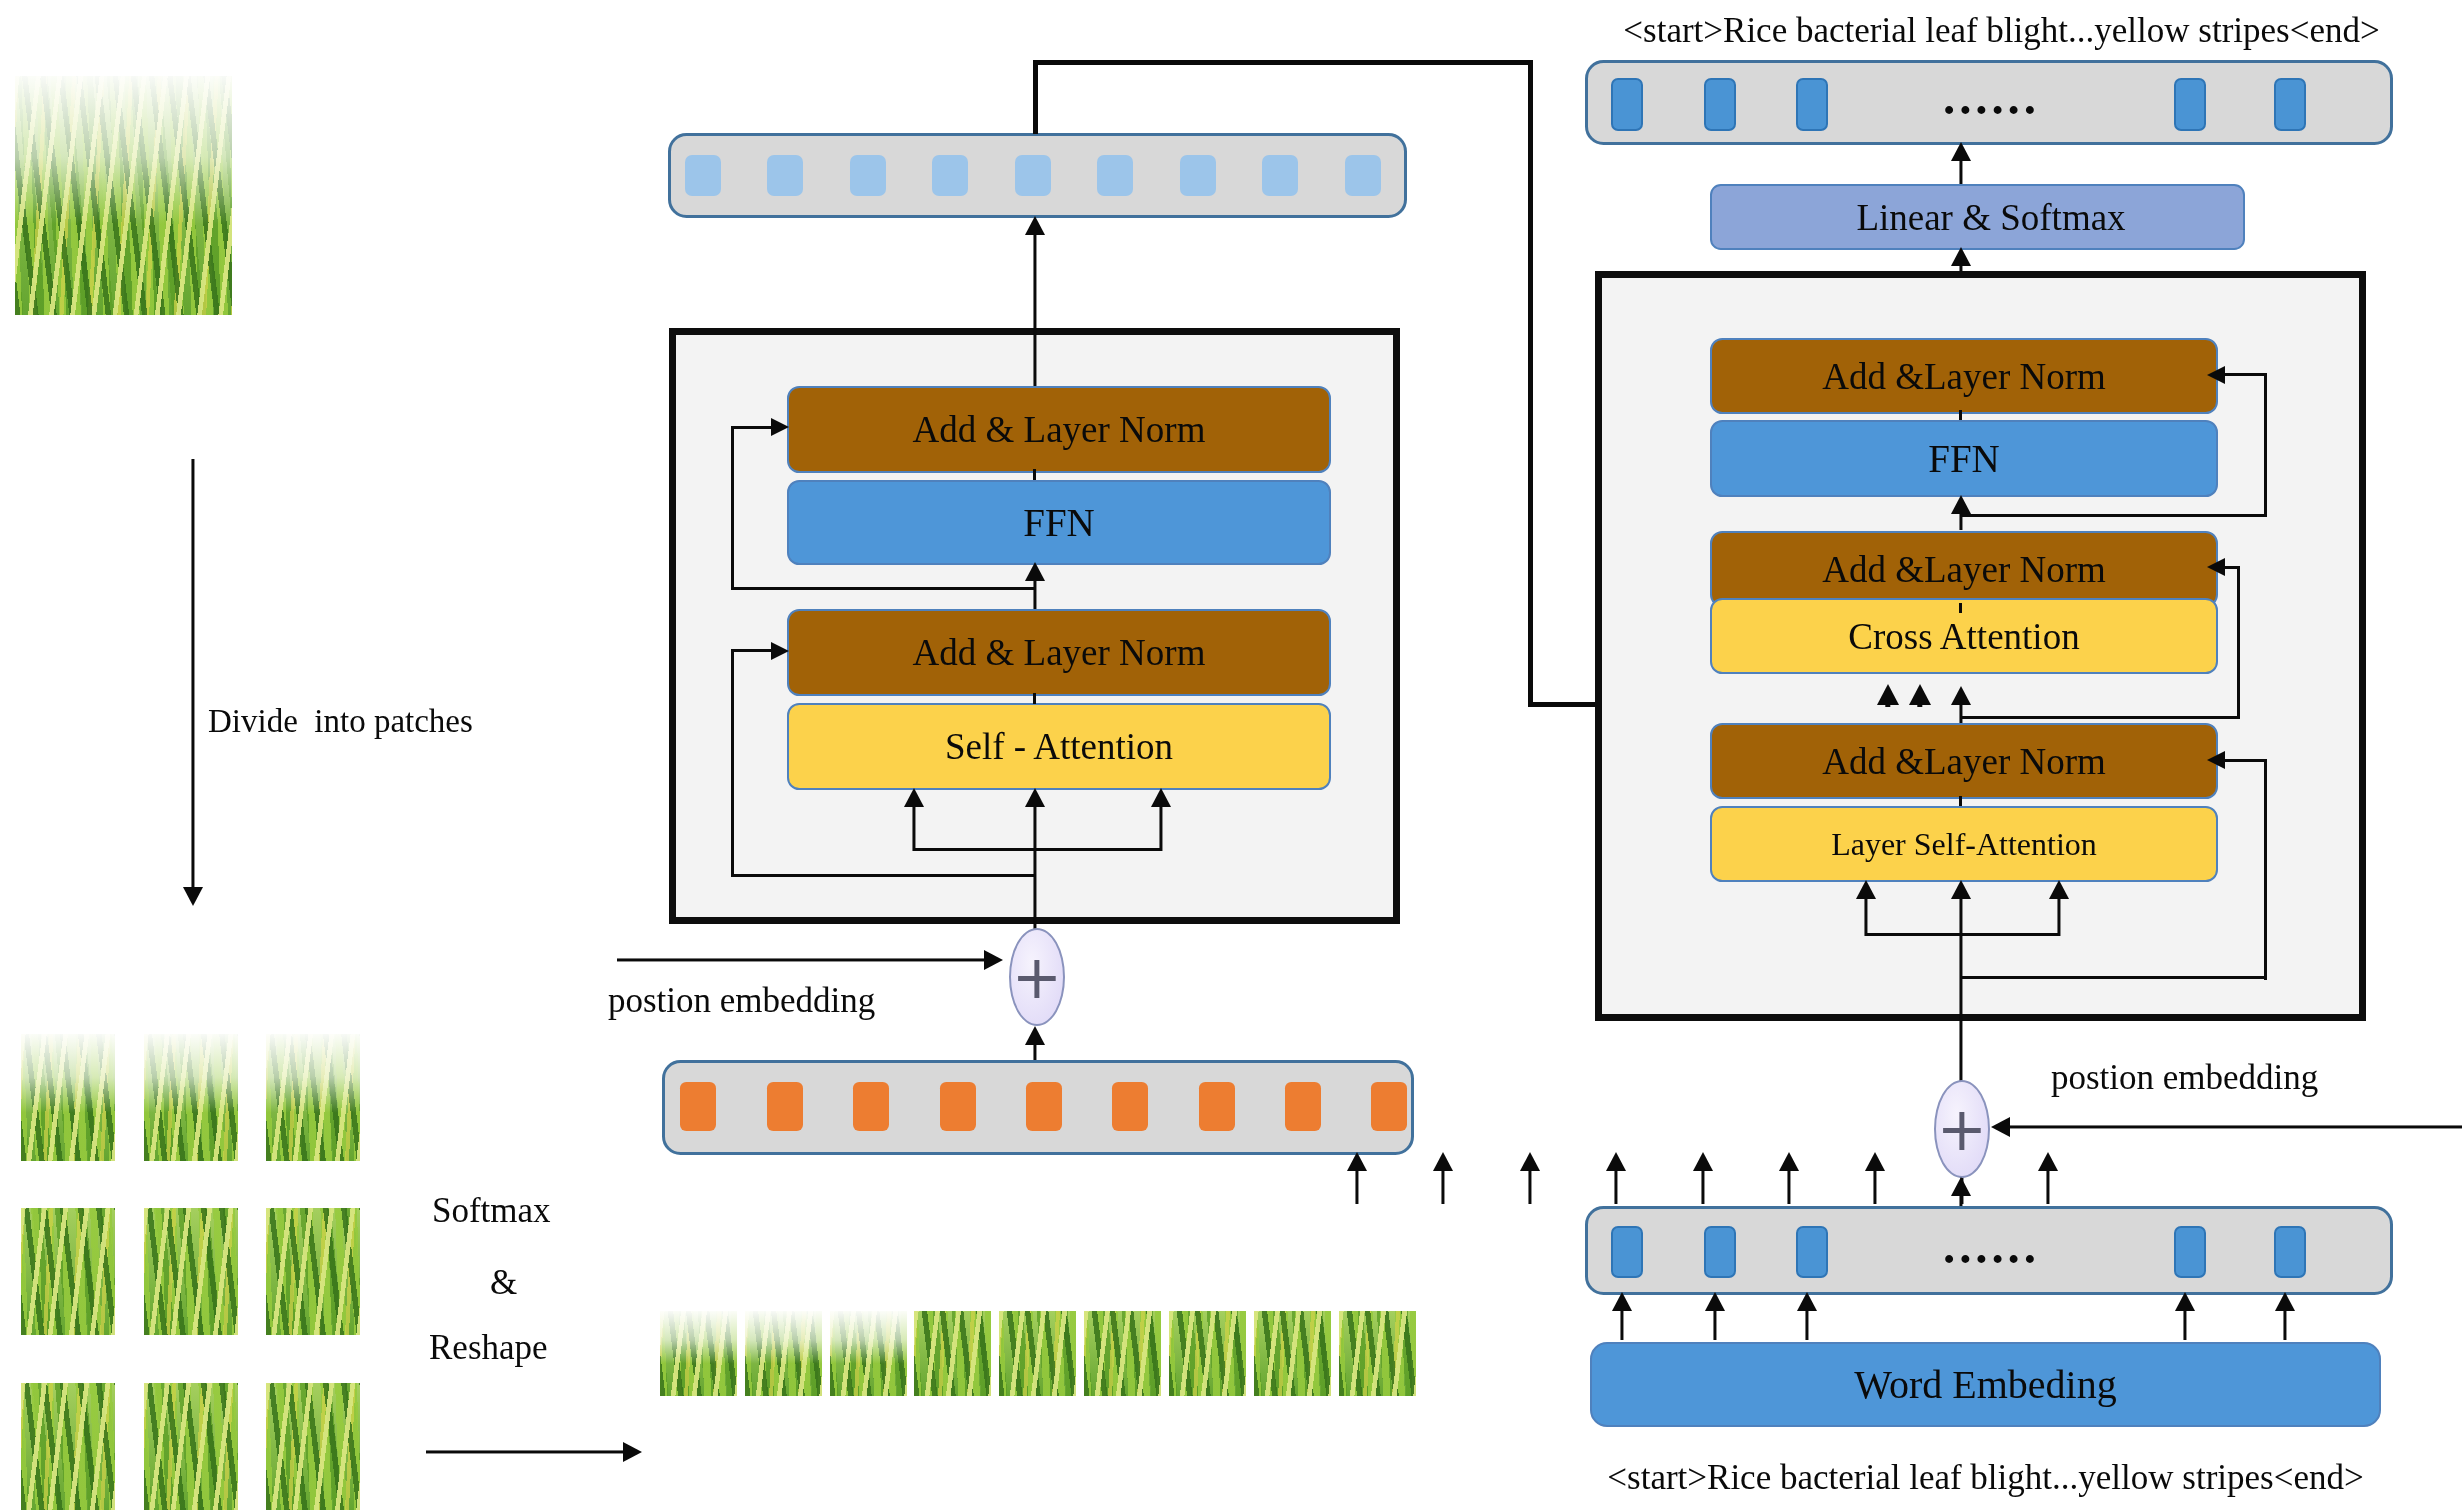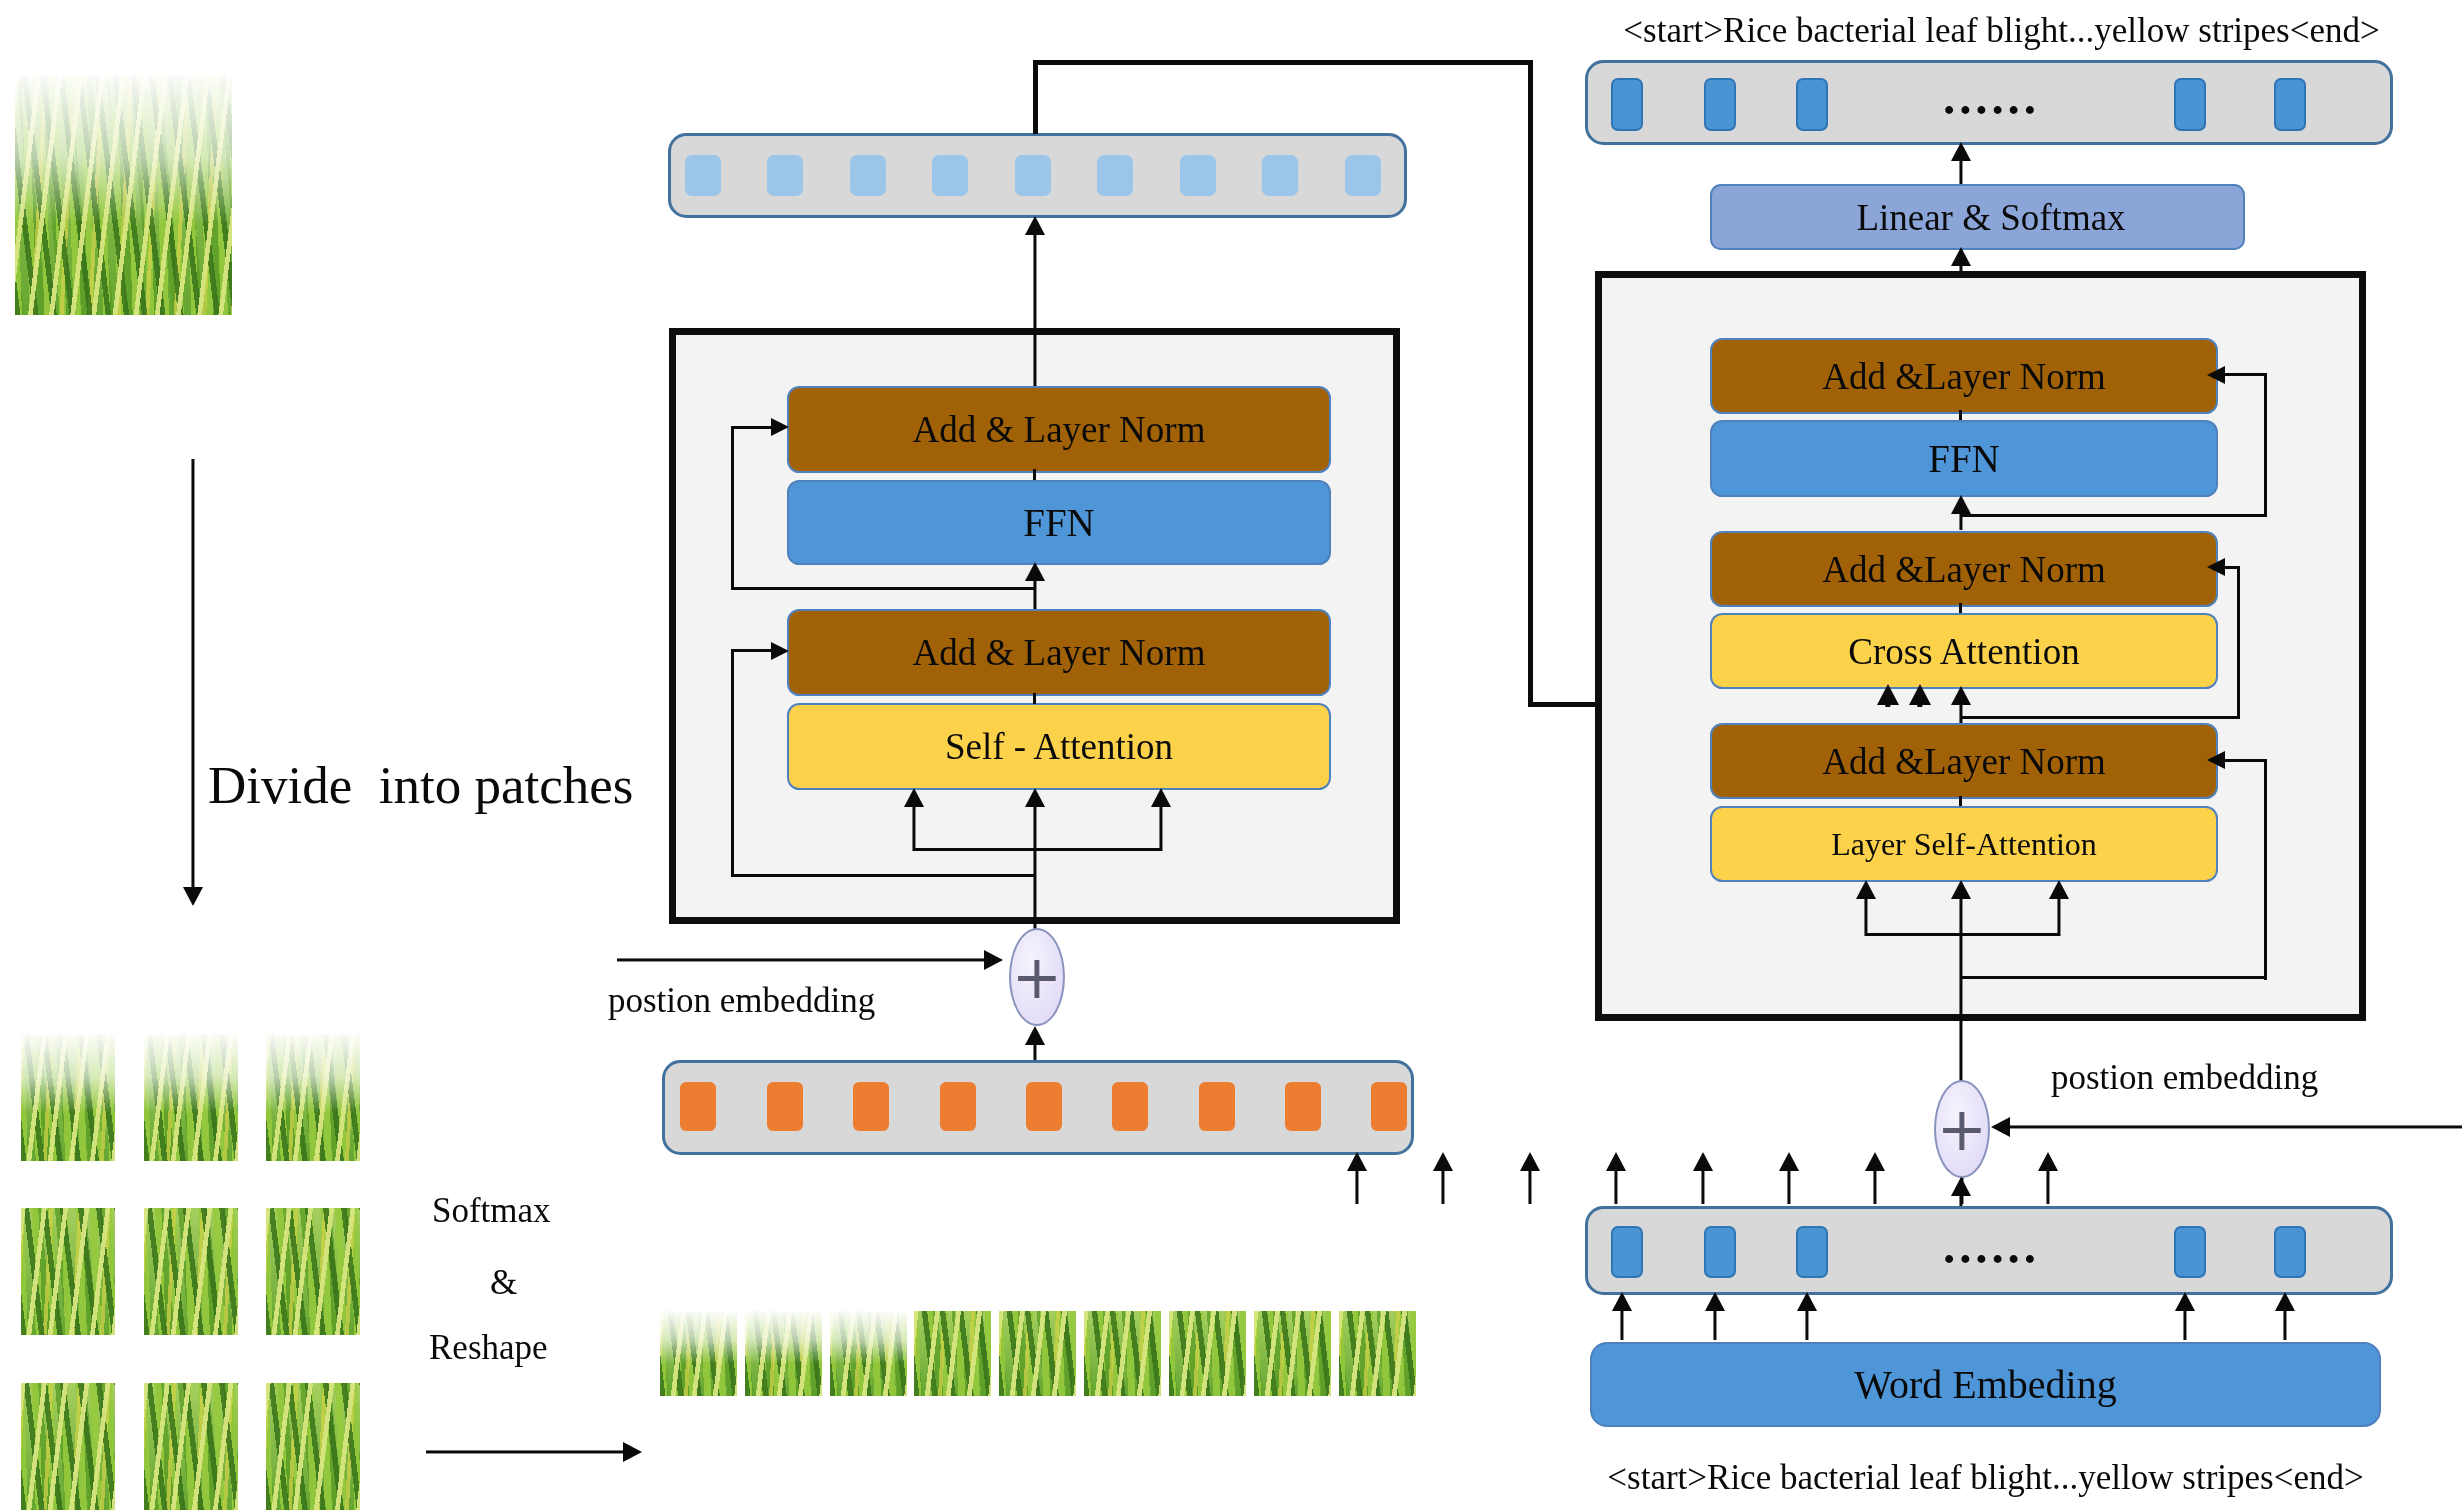--- a/index.html
+++ b/index.html
@@ -75,21 +75,21 @@
   sub{font-size:.62em;}
 </style>
 </head>
 <body>
 
 <div class="stage">
 
   <div class="grass sky" style="left:15.4px;top:76px;width:217px;height:239px;"></div>
 
   <div class="downarrow" style="left:182px;top:459px;height:447px;"></div>
-  <div class="txt caption" style="left:208px;top:755px;font-size:53px;">Divide  into patches</div>
+  <div class="txt caption" style="left:208px;top:703px;font-size:33px;">Divide  into patches</div>
 
   <div class="abs cellwrap" style="left:21px;top:1034px;width:370px;height:478px;">
     <div>
         <div class="grass sky" style="position: absolute; left: 0px; top: 0px; width: 94px; height: 127px;"></div>
         <div class="grass sky" style="position: absolute; left: 123px; top: 0px; width: 94px; height: 127px;"></div>
         <div class="grass sky" style="position: absolute; left: 245px; top: 0px; width: 94px; height: 127px;"></div>
         <div class="grass" style="position: absolute; left: 0px; top: 174px; width: 94px; height: 127px;"></div>
         <div class="grass" style="position: absolute; left: 123px; top: 174px; width: 94px; height: 127px;"></div>
         <div class="grass" style="position: absolute; left: 245px; top: 174px; width: 94px; height: 127px;"></div>
         <div class="grass" style="position: absolute; left: 0px; top: 349px; width: 94px; height: 127px;"></div>
@@ -232,21 +232,21 @@
 
   <div class="blk pink" style="left:1710px;top:338px;width:504px;height:72px;">
       <span>Add &amp;Layer Norm</span>
     </div>
   <div class="blk bluebox" style="left:1710px;top:420px;width:504px;height:73px;font-size:39px;">
       <span>FFN</span>
     </div>
   <div class="blk pink" style="left:1710px;top:531px;width:504px;height:72px;">
       <span>Add &amp;Layer Norm</span>
     </div>
-  <div class="blk yellow" style="left:1710px;top:613px;width:504px;height:72px;">
+  <div class="blk yellow" style="left:1710px;top:598px;width:504px;height:72px;">
       <span>Cross Attention</span>
     </div>
   <div class="blk pink" style="left:1710px;top:723px;width:504px;height:72px;">
       <span>Add &amp;Layer Norm</span>
     </div>
   <div class="blk yellow" style="left:1710px;top:806px;width:504px;height:72px;font-size:32px;">
       <span>Layer Self-Attention</span>
     </div>
 
   <div class="vline" style="left:1959px;top:410px;height:10px;"></div>

